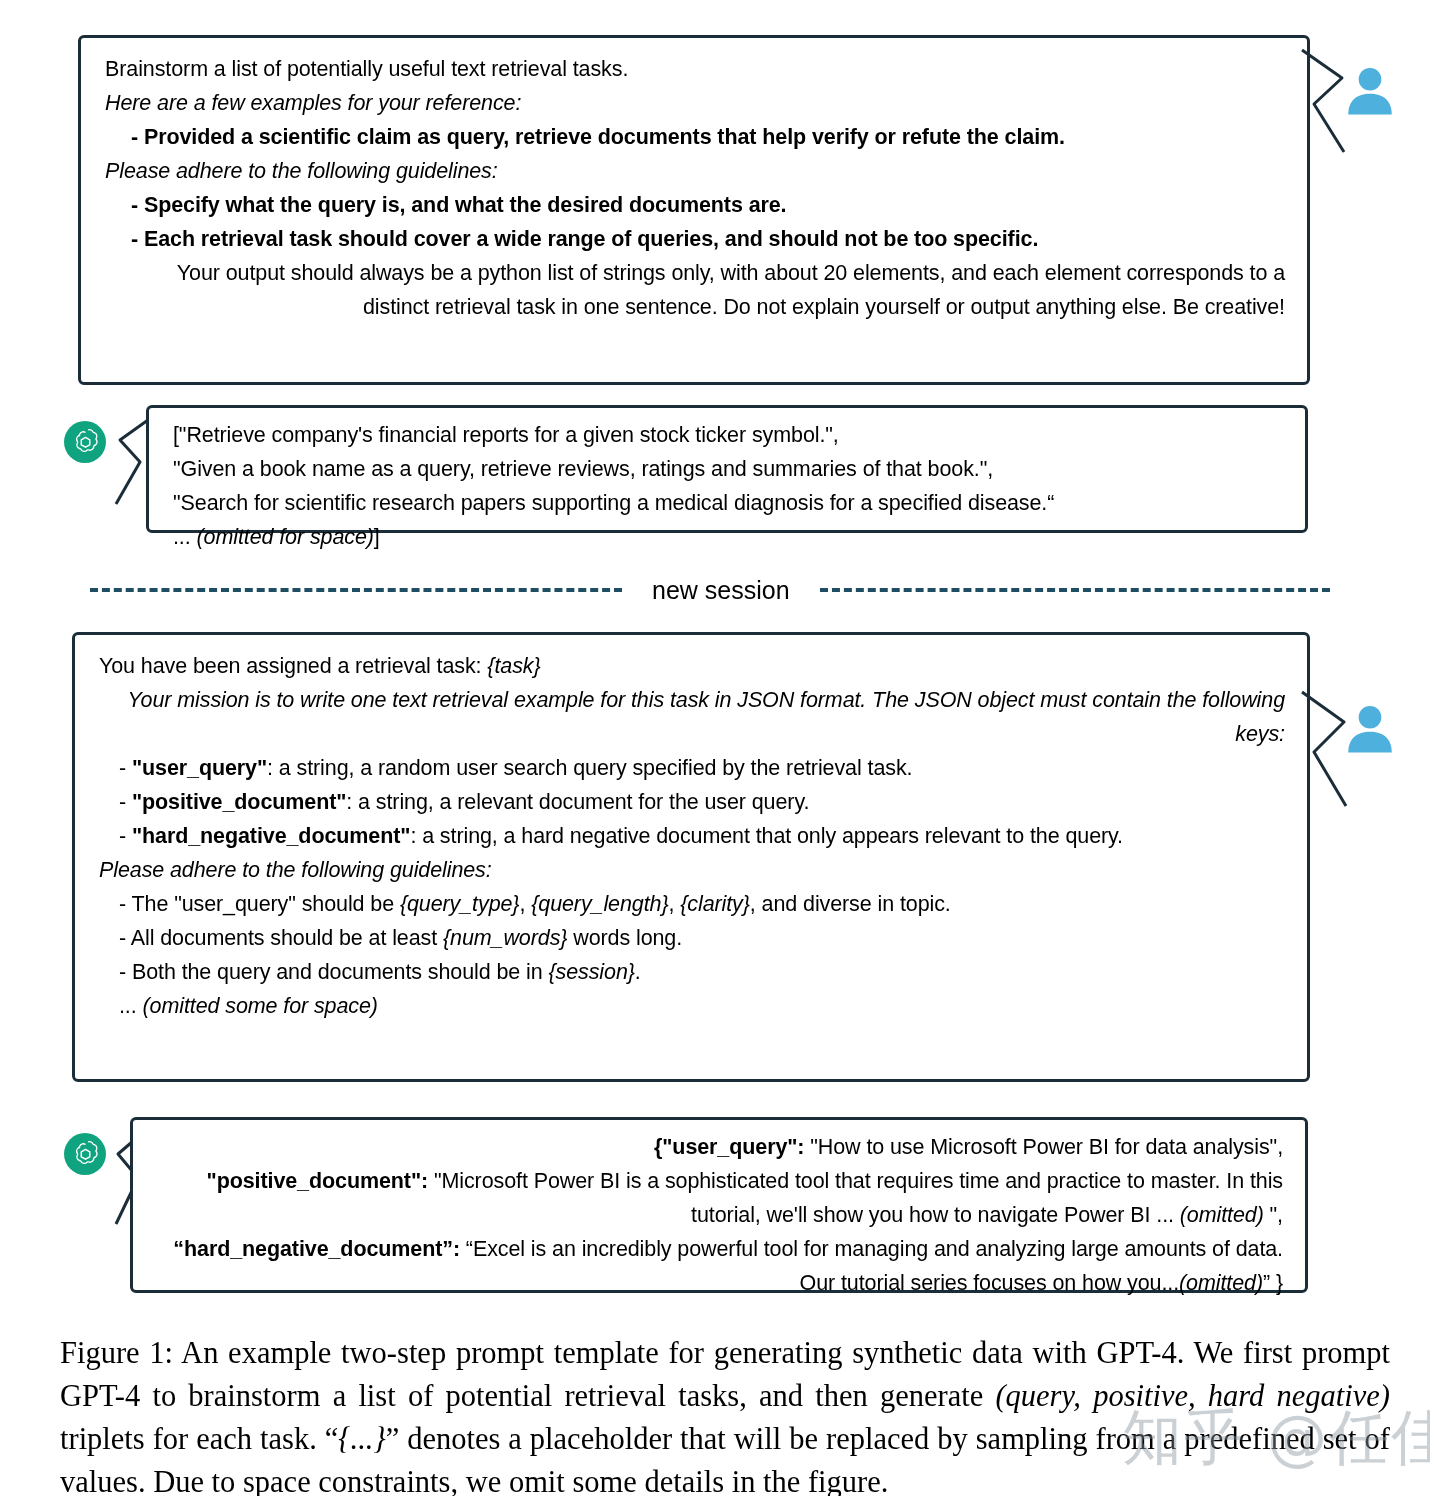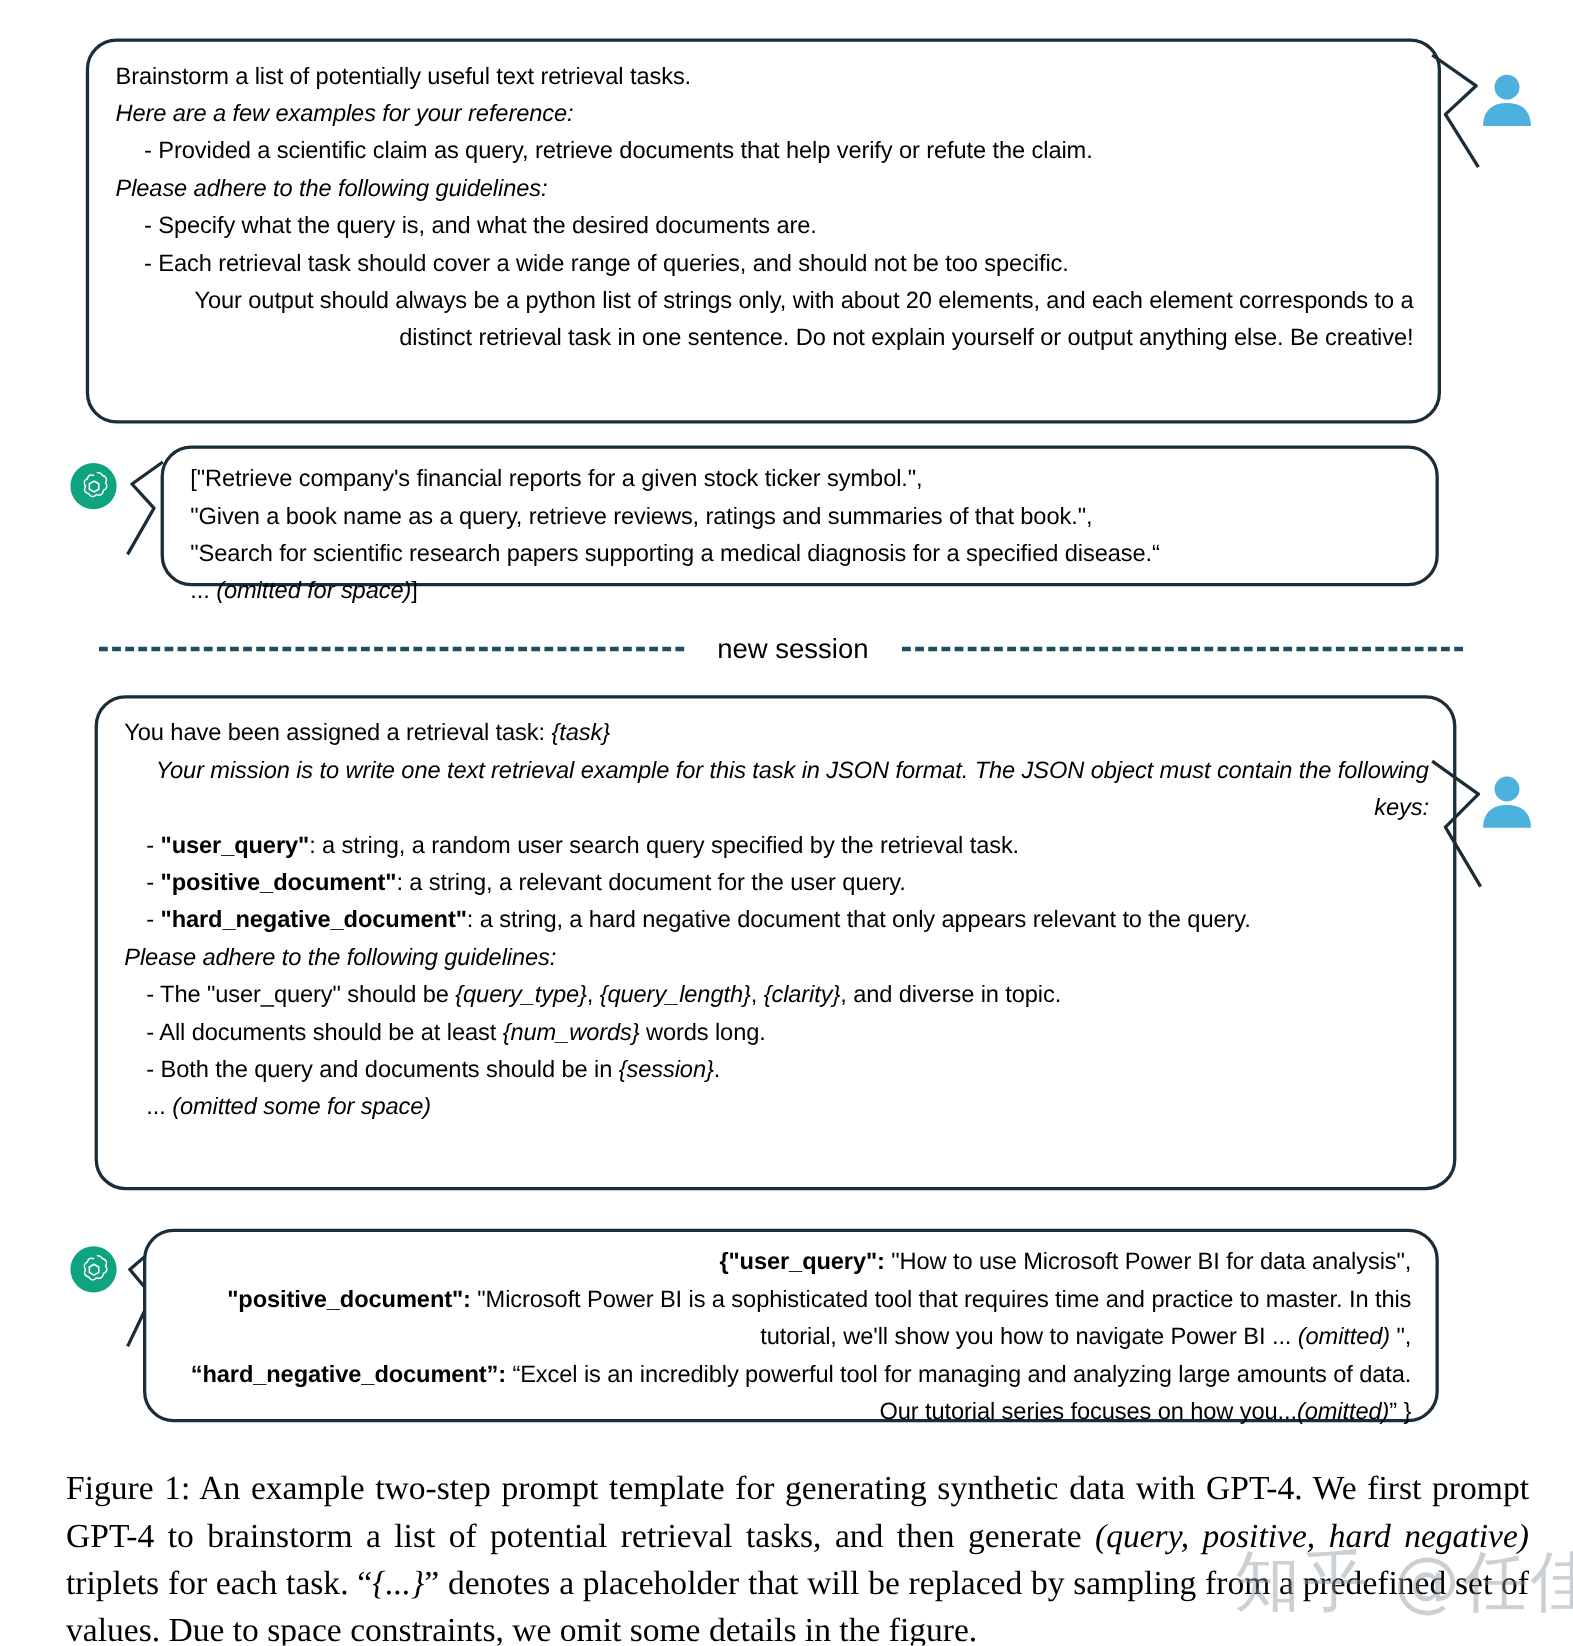--- a/index.html
+++ b/index.html
@@ -19,34 +19,34 @@
     position: relative;
     width: 1430px;
     height: 1496px;
   }
 
   
   .bubble {
     position: absolute;
     box-sizing: border-box;
     border: 3px solid #1b2d38;
-    border-radius: 28px;
+    border-radius: 6px;
     background: #ffffff;
     padding: 14px 22px 14px 24px;
     font-size: 21.5px;
     line-height: 34px;
     color: #000000;
     letter-spacing: -0.1px;
   }
   .bubble p { margin: 0; white-space: nowrap; }
   .bubble p.wrapok { white-space: normal; text-align: right; }
 
   .ital { font-style: italic; }
   .bold { font-weight: bold; }
-  .indent1 { padding-left: 26px; }
+  .indent1 { padding-left: 26px; font-weight: bold; }
   .indent2 { padding-left: 20px; }
 
   
   .tail {
     position: absolute;
     pointer-events: none;
   }
 
   
   .avatar-user {
@@ -162,21 +162,21 @@
     <p><span>"Search for scientific research papers supporting a medical diagnosis for a specified disease.“</span></p>
     <p><span>... </span><span class="ital">(omitted for space)</span><span>]</span></p>
   </div>
 
   <div class="divider-row" style="top:575px;">
     <div class="dash-line dash-left"></div>
     <div class="divider-label">new session</div>
     <div class="dash-line dash-right"></div>
   </div>
 
-  <div class="bubble" style="left:72px; top:632px; width:1238px; height:450px;margin-left:14px;">
+  <div class="bubble" style="left:72px; top:632px; width:1238px; height:450px;">
     <p><span>You have been assigned a retrieval task: </span><span class="ital">{task}</span></p>
     <p class="ital wrapok"><span>Your mission is to write one text retrieval example for this task in JSON format. The JSON object must contain the following keys:</span></p>
     <p class="indent2">- <span class="bold">"user_query"</span><span>: a string, a random user search query specified by the retrieval task.</span></p>
     <p class="indent2">- <span class="bold">"positive_document"</span><span>: a string, a relevant document for the user query.</span></p>
     <p class="indent2">- <span class="bold">"hard_negative_document"</span><span>: a string, a hard negative document that only  appears relevant to the query.</span></p>
     <p class="ital"><span>Please adhere to the following guidelines:</span></p>
     <p class="indent2">- The "user_query" should be <span class="ital">{query_type}</span>, <span class="ital">{query_length}</span>, <span class="ital">{clarity}</span>, and diverse in topic.</p>
     <p class="indent2">- All documents should be at least <span class="ital">{num_words}</span> words long.</p>
     <p class="indent2">- Both the query and documents should be in <span class="ital">{session}</span>.</p>
     <p class="indent2">... <span class="ital">(omitted some for space)</span></p>

